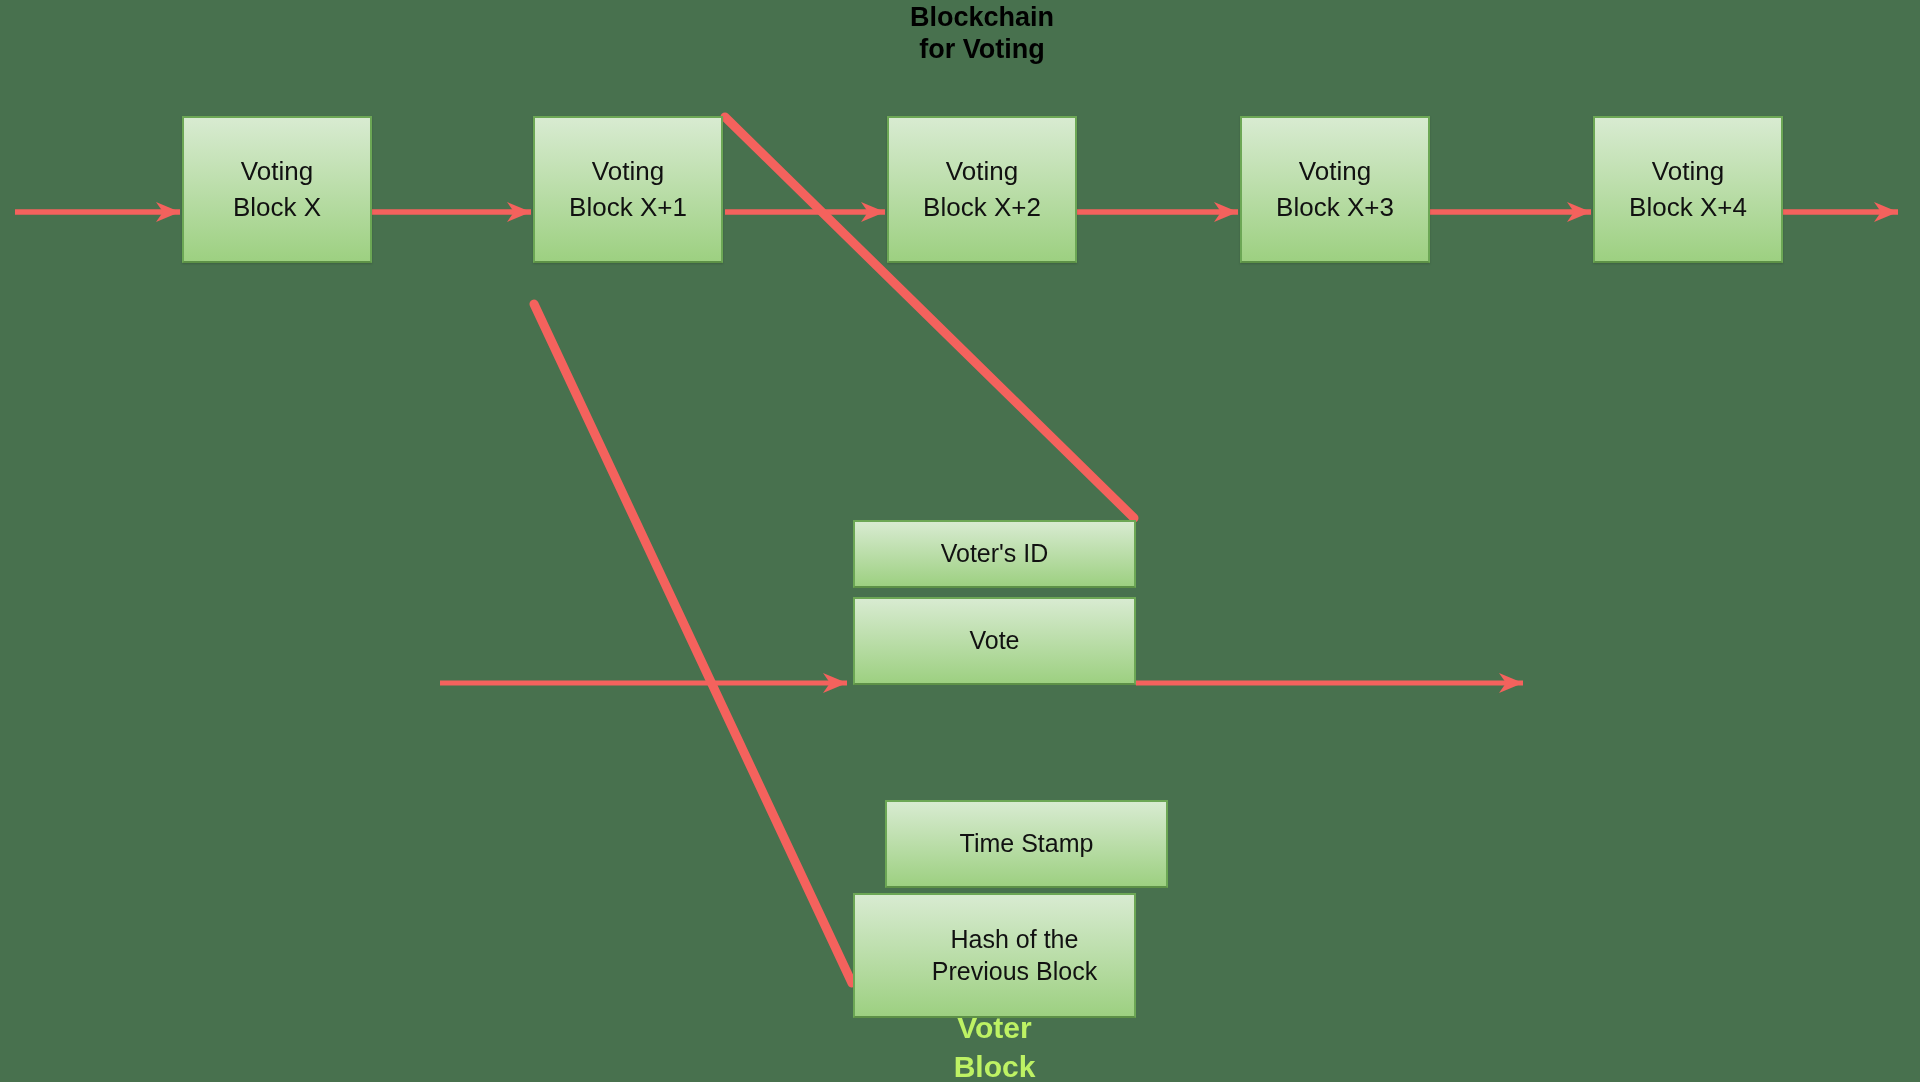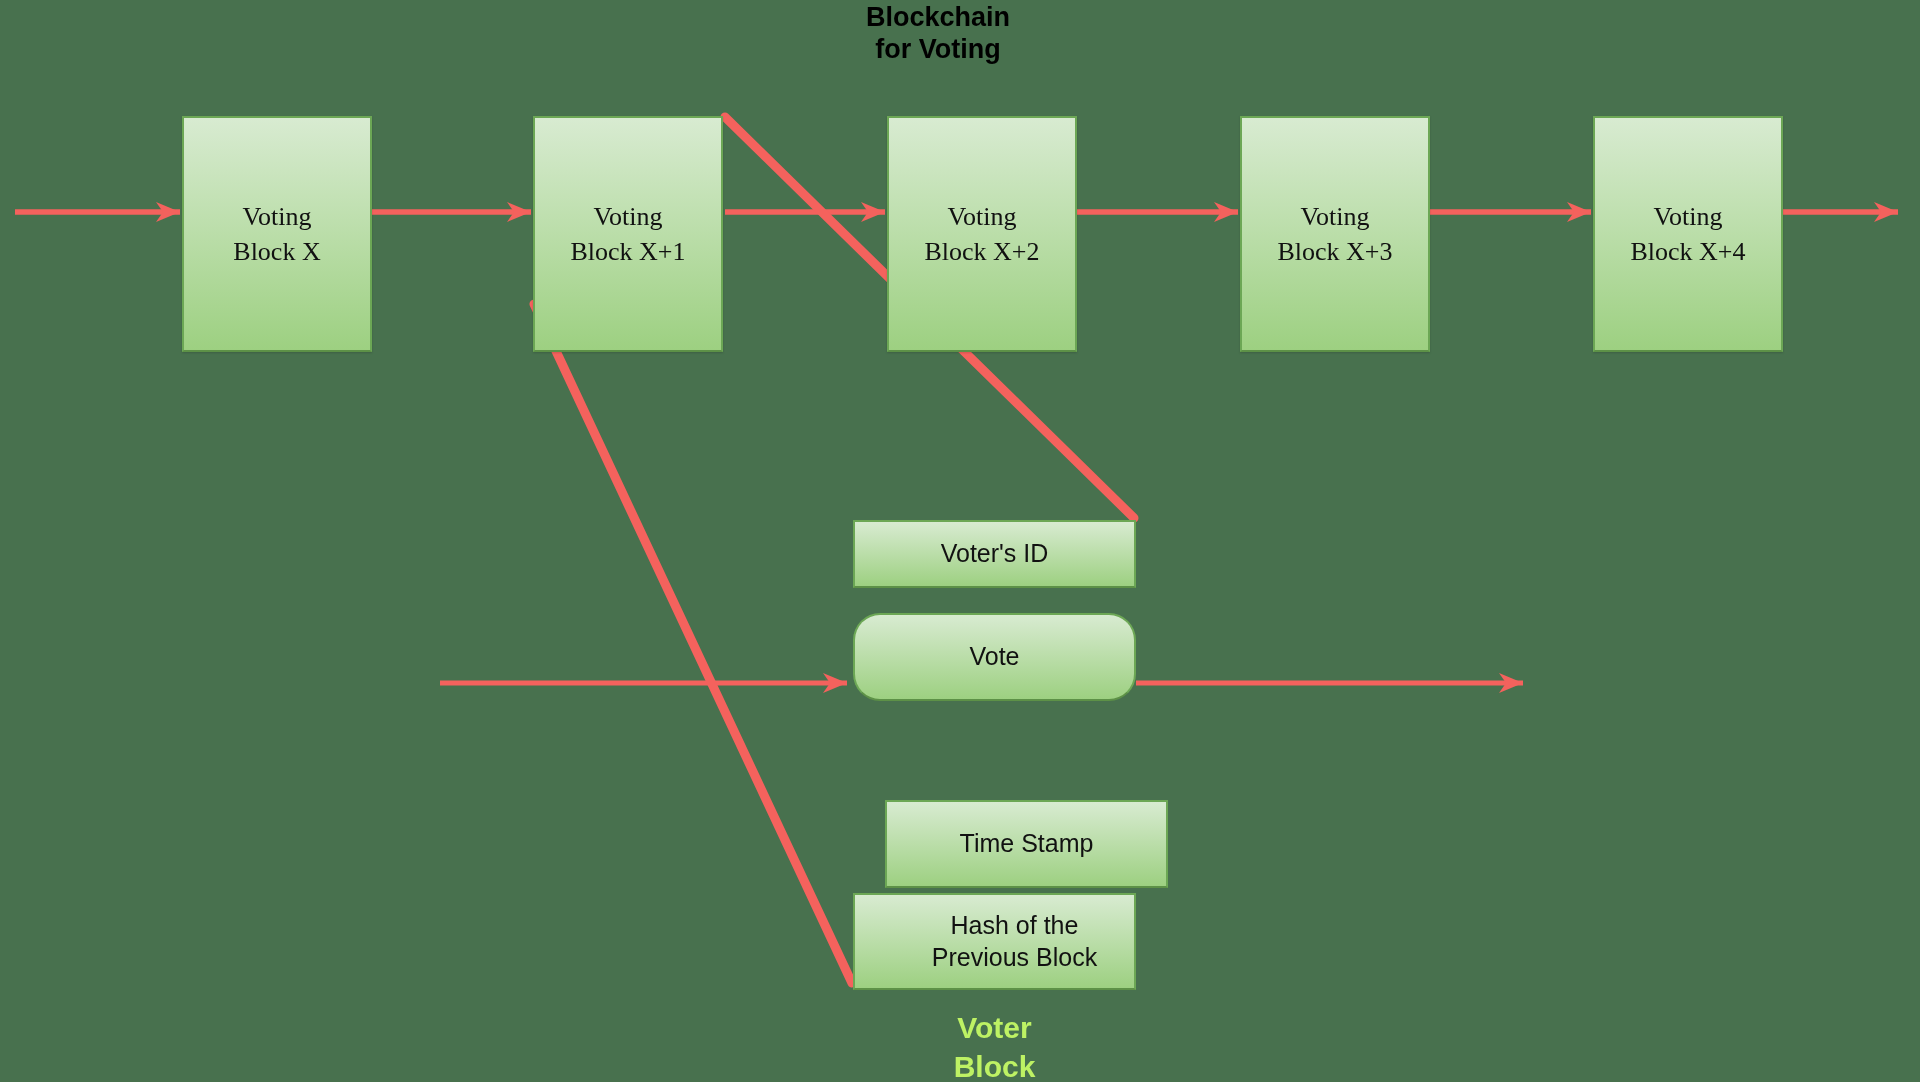--- a/index.html
+++ b/index.html
@@ -18,57 +18,56 @@
     background:var(--bg);
     overflow:hidden;
     font-family:"Liberation Sans",sans-serif;
     color:var(--text);
   }
   .connectors{
     position:absolute;left:0;top:0;width:1920px;height:1082px;
     pointer-events:none;
   }
   .diagram-title{
-    position:absolute;left:798px;top:2px;width:280px;
+    position:absolute;left:842px;top:2px;width:280px;
     text-align:center;
     font-size:27px;font-weight:700;line-height:1.18;
     white-space:pre-line;
     color:#000;
   }
   .chain-block{
-    position:absolute;top:116px;width:190px;height:236px;
+    position:absolute;top:116px;width:190px;height:147px;
     background:linear-gradient(to bottom,var(--block_fill_top),var(--block_fill_bottom));
     border:2px solid var(--block_border);
     border-bottom-color:#5d9147;
     display:flex;align-items:center;justify-content:center;
     text-align:center;
     font-size:26px;line-height:1.35;
     white-space:pre-line;
     box-shadow:0 1px 2px rgba(0,0,0,0.15);
-    font-family:Liberation Serif, serif;
   }
   .cb0{left:182px;} .cb1{left:533px;} .cb2{left:887px;} .cb3{left:1240px;} .cb4{left:1593px;}
   .voter-stack{
     position:absolute;left:853px;top:520px;width:283px;height:470px;
   }
   .voter-cell{
     position:absolute;left:0;width:283px;
     background:linear-gradient(to bottom,var(--block_fill_top),var(--block_fill_bottom));
     border:2px solid var(--block_border);
     border-bottom-color:#5d9147;
     display:flex;align-items:center;justify-content:center;
     text-align:center;
     font-size:25px;line-height:1.25;
     white-space:pre-line;
   }
   .vc0{top:0;height:68px;}
-  .vc1{top:93px;height:88px;border-radius:27px;}
+  .vc1{top:77px;height:88px;}
   .vc2{top:187px;height:88px;}
   .vc3{top:280px;height:88px;margin-left:32px;}
-  .vc4{top:373px;height:97px;padding-left:40px;}
+  .vc4{top:373px;height:125px;padding-left:40px;}
   .voter-label{
     position:absolute;left:853px;top:1008px;width:283px;
     text-align:center;
     font-size:30px;font-weight:700;line-height:1.3;
     white-space:pre-line;
     color:#bef264;
   }
   .cline{stroke:var(--arrow);fill:none;}
   .chain-arrow{stroke-width:5.5px;}
   .mid-arrow{stroke-width:5px;}

